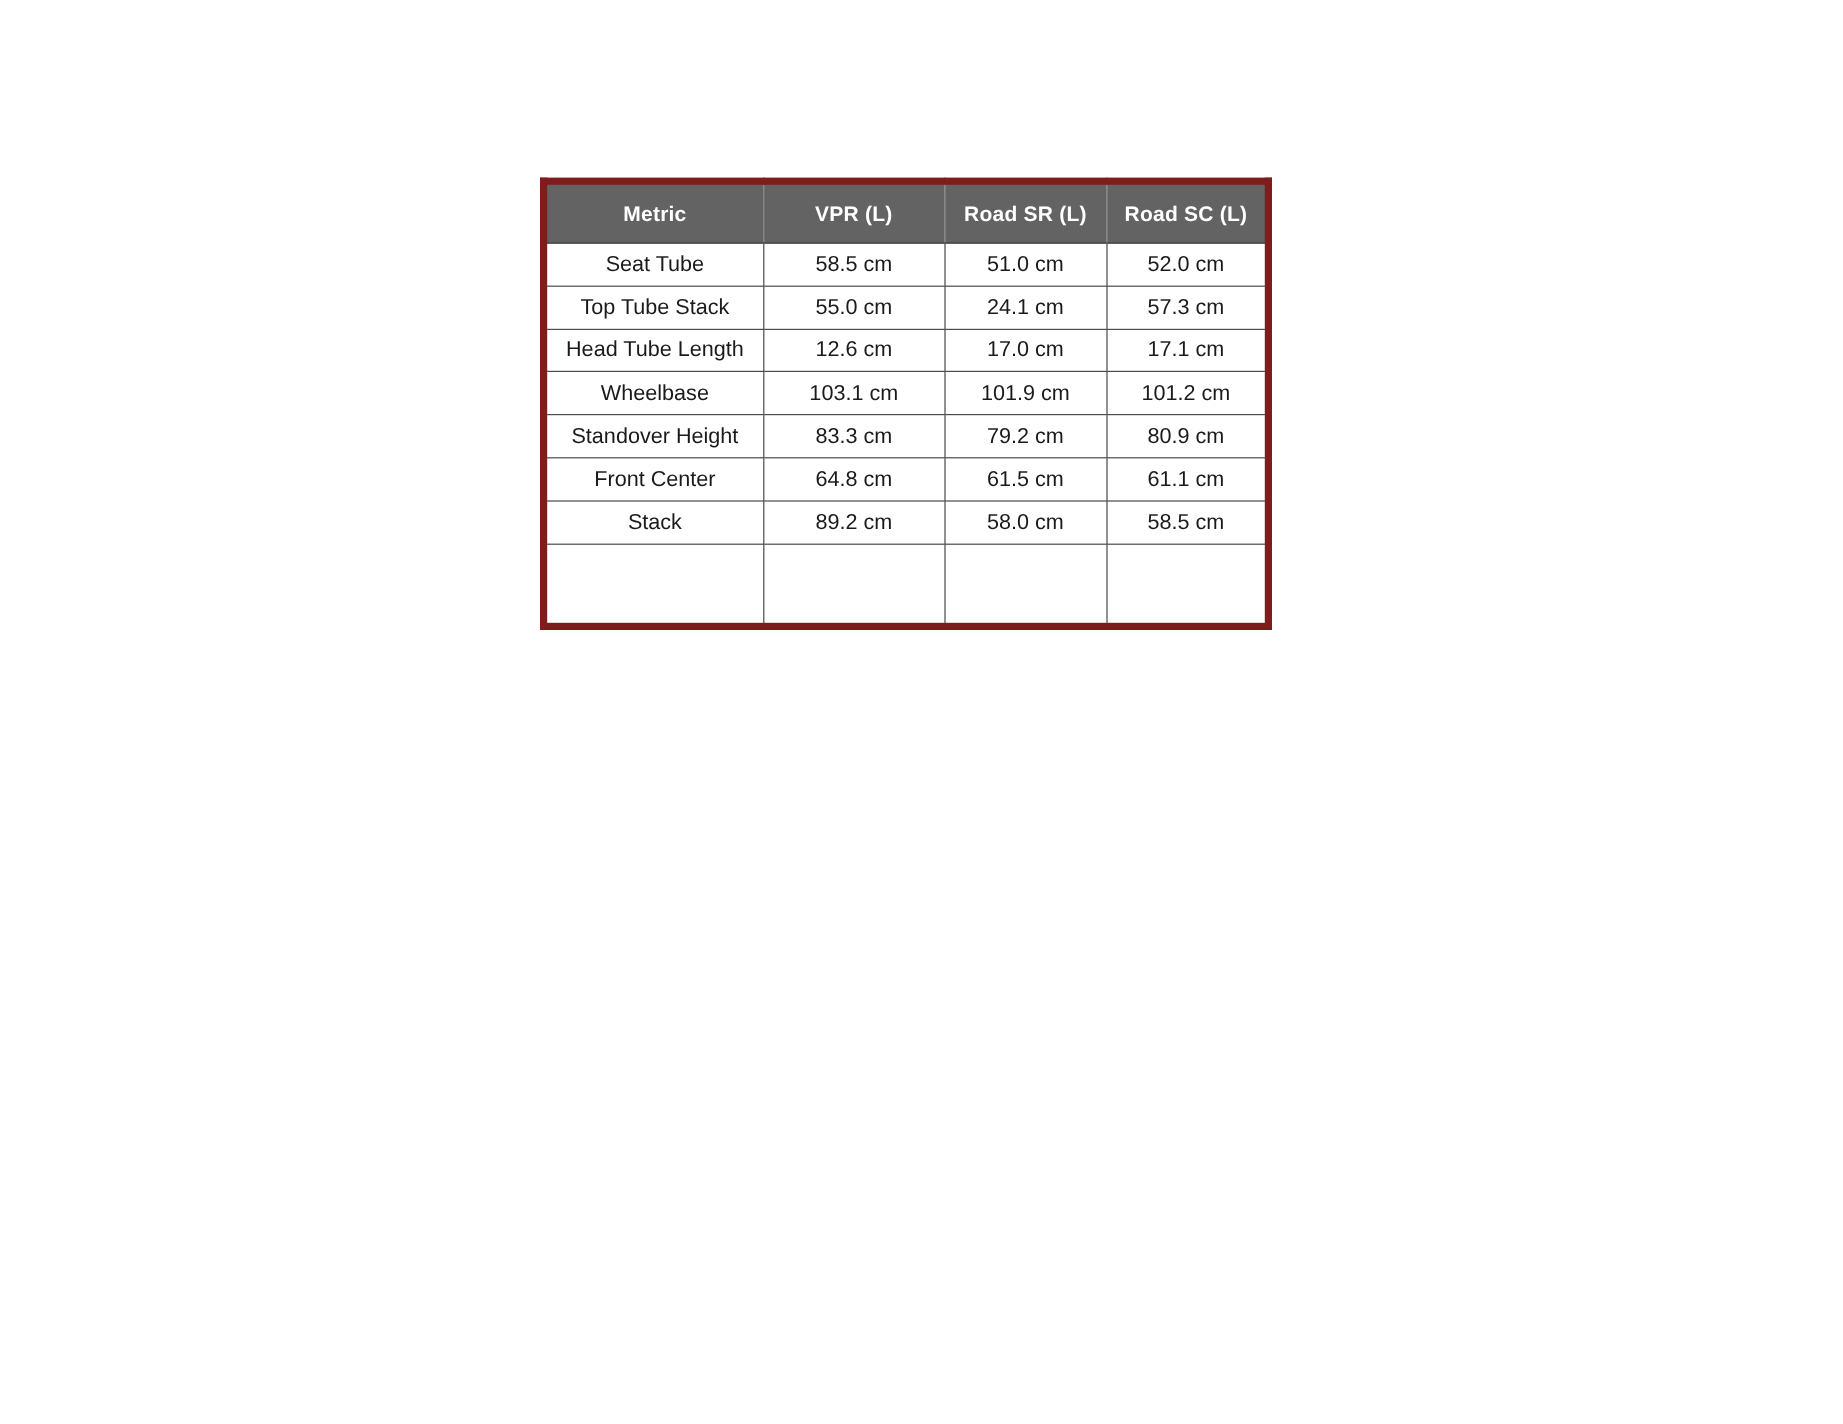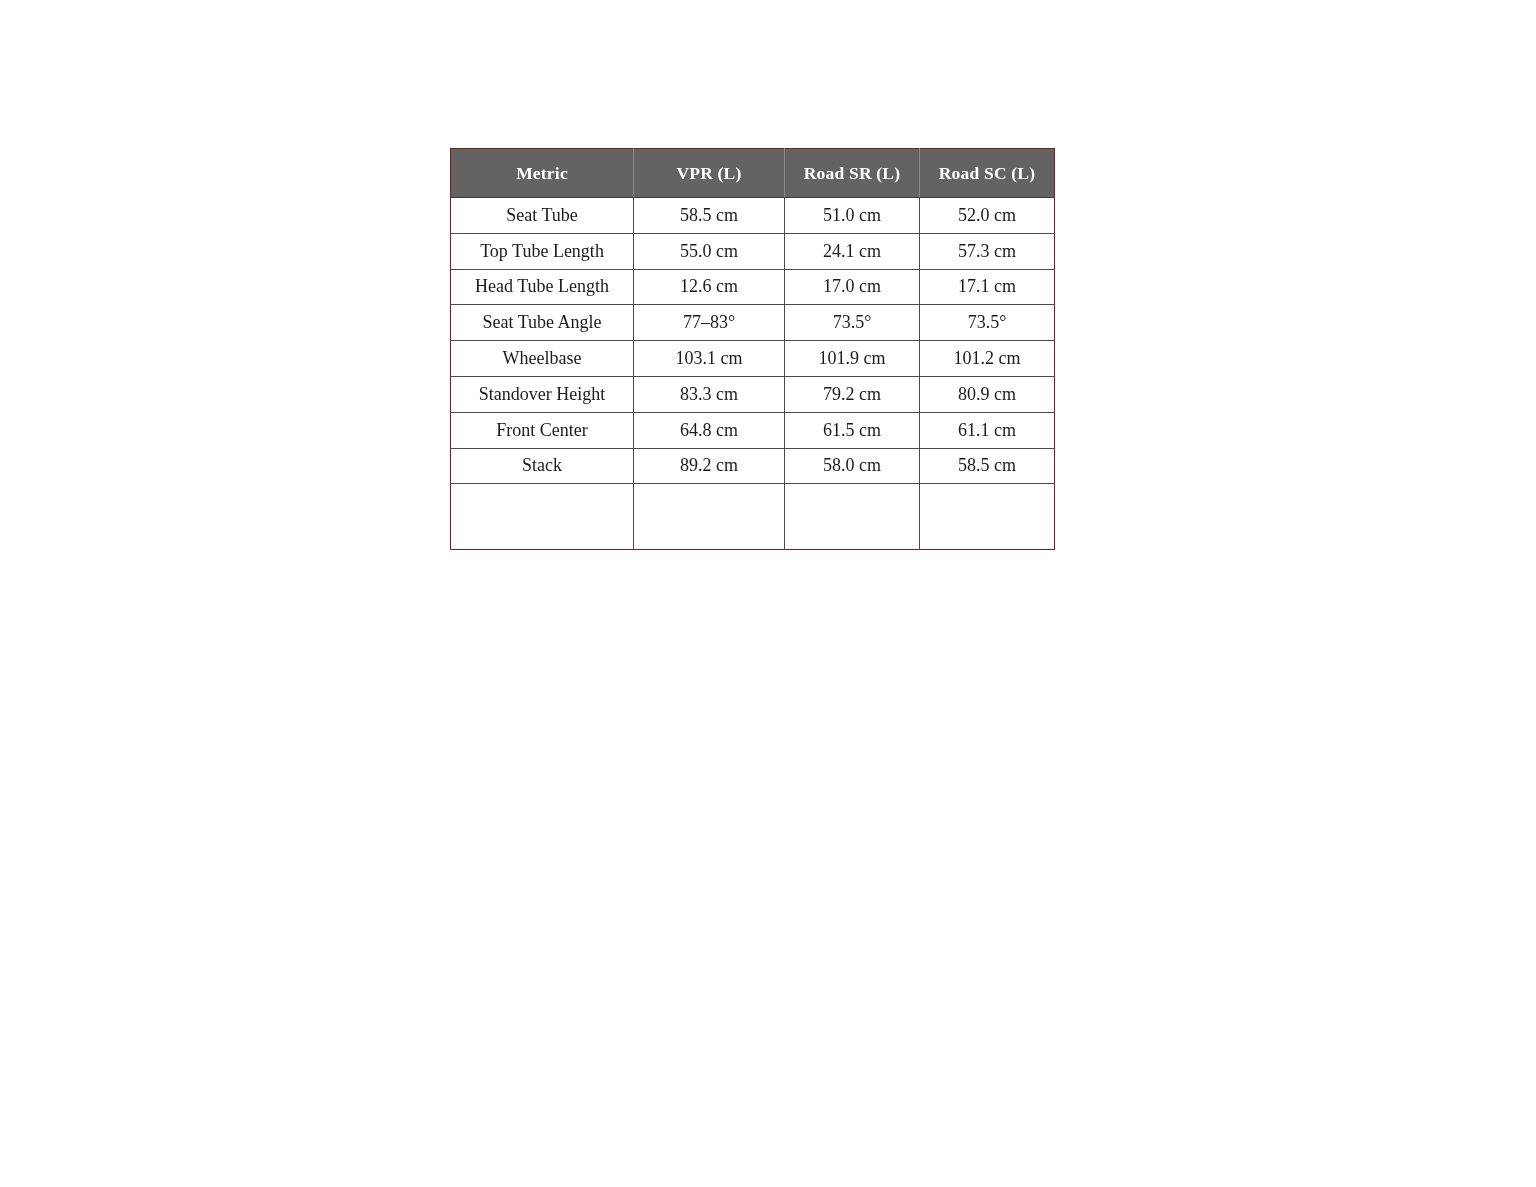--- a/index.html
+++ b/index.html
@@ -26,22 +26,21 @@
   .table-wrap {
     position: absolute;
     left: 450px;
     top: 148px;
     width: 636px;
   }
   table.spec {
     border-collapse: collapse;
     table-layout: fixed;
     width: 532px;
-    border: 1px solid #7f1d1d;
-    font-family: Liberation Serif, serif;
+    border: 6px solid #7f1d1d;
   }
   table.spec col.c-metric { width: 183px; }
   table.spec col.c-vpr    { width: 151px; }
   table.spec col.c-sr     { width: 135px; }
   table.spec col.c-sc     { width: 135px; }
 
   table.spec thead th {
     background: #636363;
     color: #ffffff;
     font-size: 17.5px;
@@ -94,36 +93,30 @@
         </tr>
       </thead>
       <tbody>
         <tr>
           <td>Seat Tube</td>
           <td>58.5 cm</td>
           <td>51.0 cm</td>
           <td>52.0 cm</td>
         </tr>
         <tr>
-          <td>Top Tube Length</td>
+          <td>Top Tube Stack</td>
           <td>55.0 cm</td>
           <td>24.1 cm</td>
           <td>57.3 cm</td>
         </tr>
         <tr>
           <td>Head Tube Length</td>
           <td>12.6 cm</td>
           <td>17.0 cm</td>
           <td>17.1 cm</td>
-        </tr>
-        <tr>
-          <td>Seat Tube Angle</td>
-          <td>77–83°</td>
-          <td>73.5°</td>
-          <td>73.5°</td>
         </tr>
         <tr>
           <td>Wheelbase</td>
           <td>103.1 cm</td>
           <td>101.9 cm</td>
           <td>101.2 cm</td>
         </tr>
         <tr>
           <td>Standover Height</td>
           <td>83.3 cm</td>

